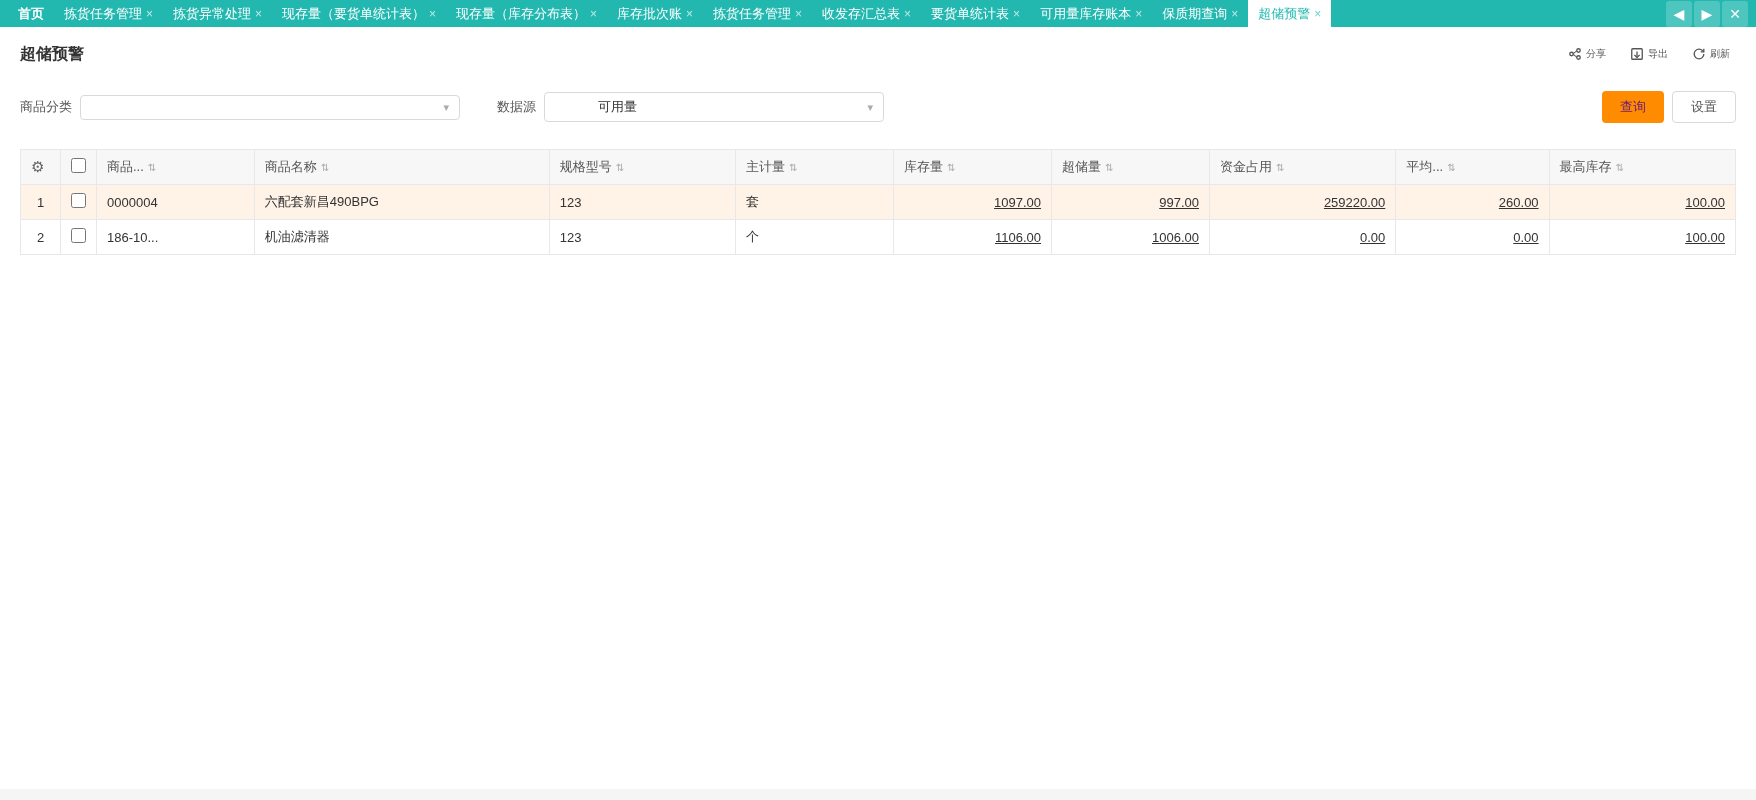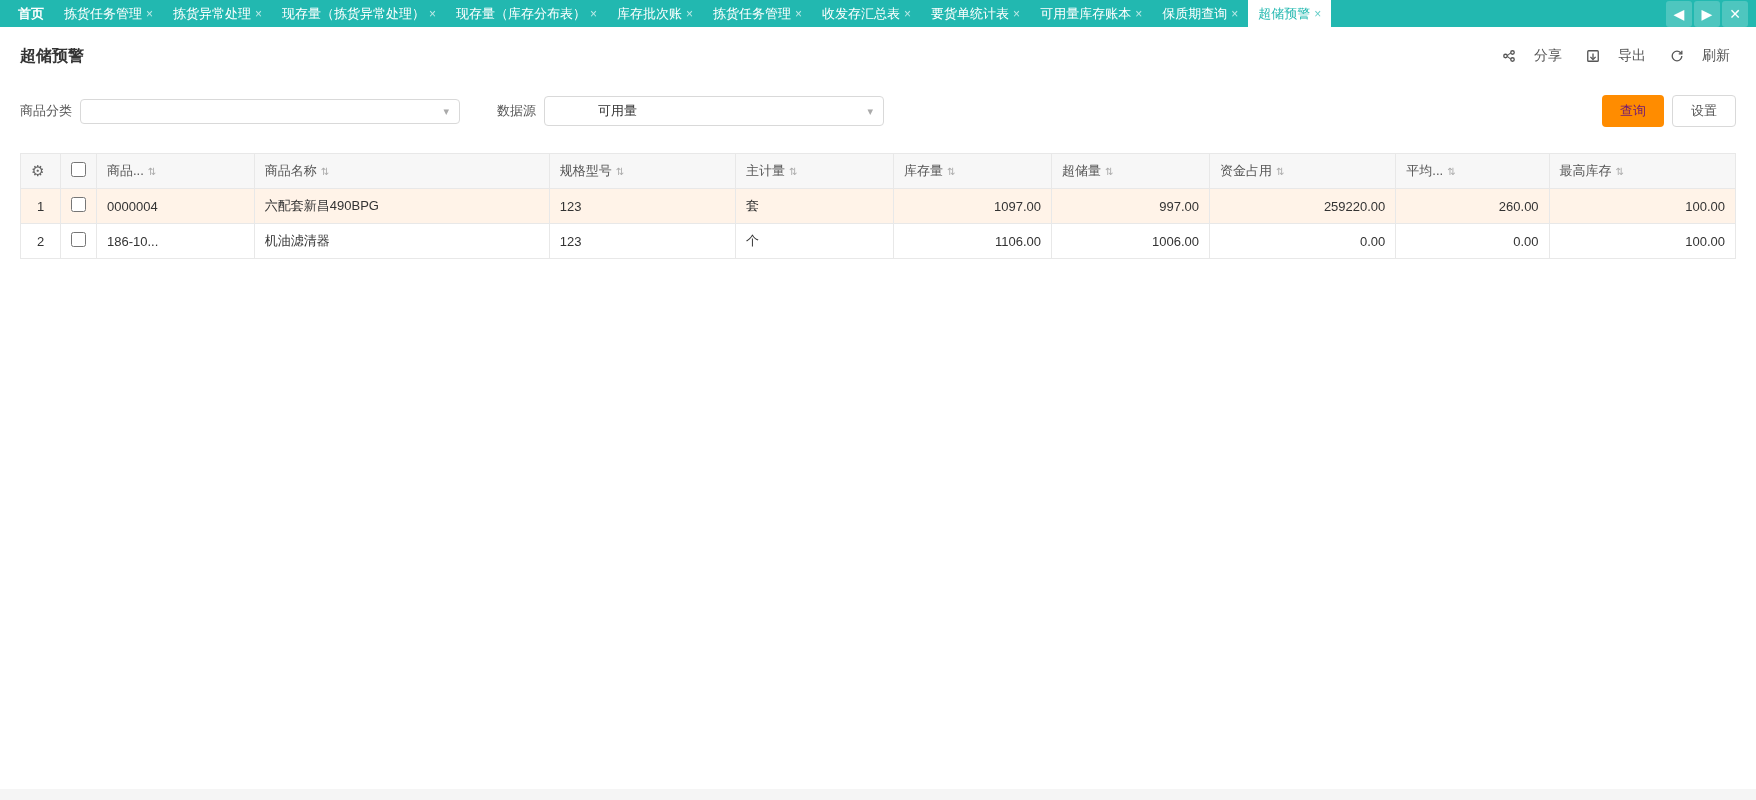--- a/index.html
+++ b/index.html
@@ -77,24 +77,24 @@
       color: #333;
     }
     .header-actions {
       display: flex;
       gap: 12px;
       align-items: center;
     }
     .action-btn {
       display: flex;
       align-items: center;
-      gap: 18px;
+      gap: 4px;
       color: #555;
       cursor: pointer;
-      font-size: 14px;
+      font-size: 10px;
       border: none;
       background: none;
       padding: 4px 6px;
       border-radius: 3px;
     }
 
     
     .filter-bar {
       display: flex;
       align-items: center;
@@ -210,39 +210,39 @@
       width: 15px;
       height: 15px;
       cursor: pointer;
     }
     .row-num {
       text-align: center;
       color: #666;
       width: 40px;
     }
     .col-center { text-align: center; }
-    .col-right { text-align: right; }
+    .col-right { text-align: right; text-decoration: underline; }
   </style>
 </head>
 <body>
 
 <div class="top-nav">
   <div class="nav-item nav-home">
     <span>首页</span>
   </div>
   <div class="nav-item">
     <span>拣货任务管理</span>
     <span class="nav-close">×</span>
   </div>
   <div class="nav-item">
     <span>拣货异常处理</span>
     <span class="nav-close">×</span>
   </div>
   <div class="nav-item">
-    <span>现存量（拣货异常处理）</span>
+    <span>现存量（要货单统计表）</span>
     <span class="nav-close">×</span>
   </div>
   <div class="nav-item">
     <span>现存量（库存分布表）</span>
     <span class="nav-close">×</span>
   </div>
   <div class="nav-item">
     <span>库存批次账</span>
     <span class="nav-close">×</span>
   </div>

